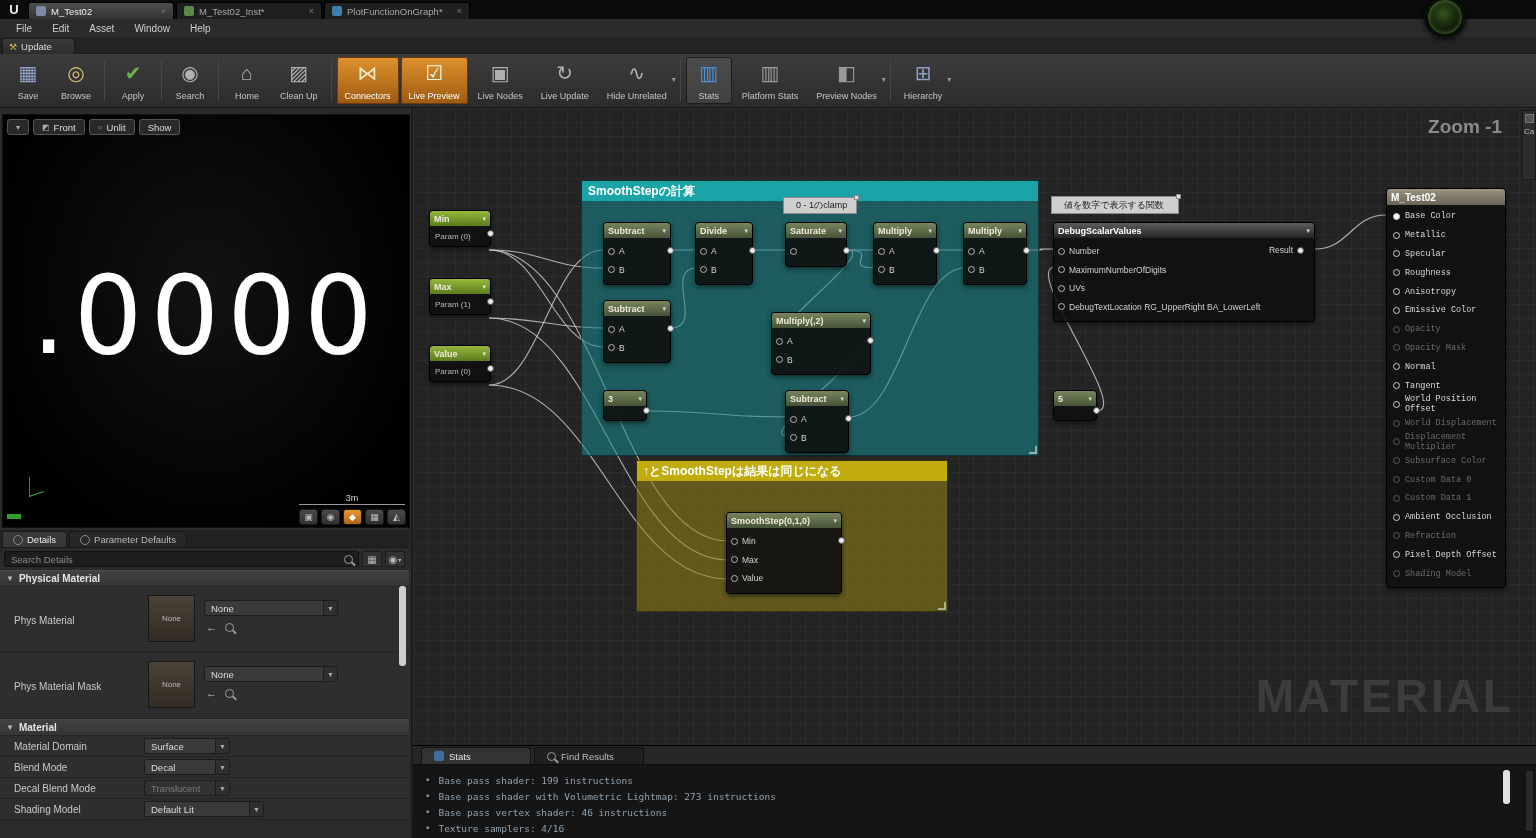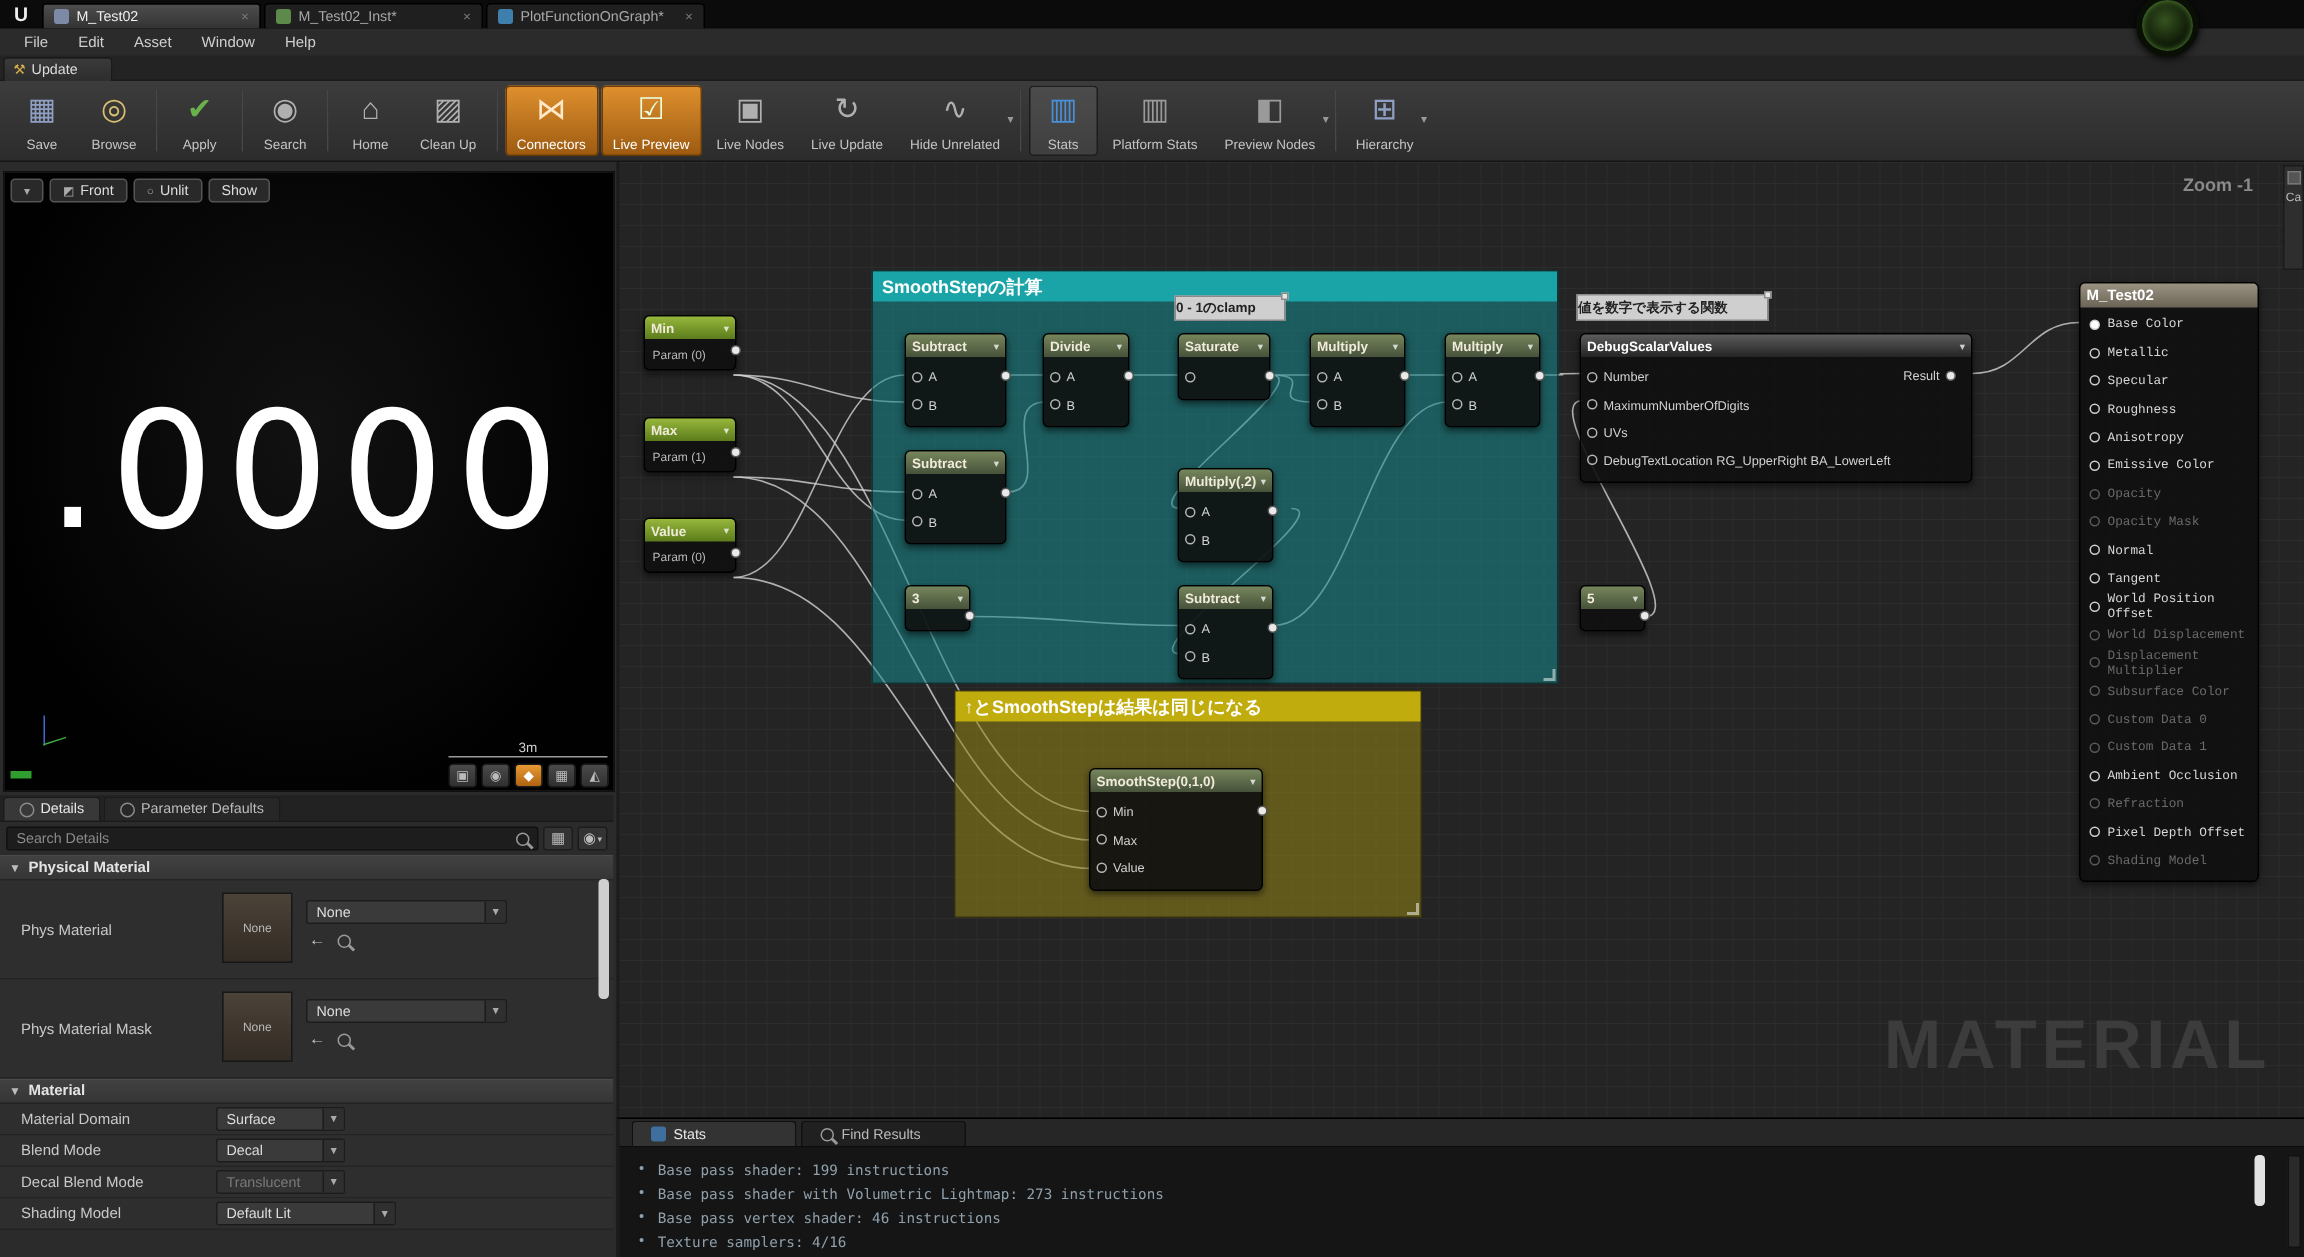--- a/index.html
+++ b/index.html
@@ -77,35 +77,35 @@
 .minibtns{position:absolute;left:206px;top:34px;display:flex;gap:8px;align-items:center}
 .minibtn{color:#c8c8c8;font-size:11px;display:flex;align-items:center}
 .proprow{height:21px;display:flex;align-items:center;border-bottom:1px solid #242424;background:#2e2e2e}
 .proprow .plabel{width:144px;padding-left:14px;font-size:10px;color:#c9c9c9}
 .proprow .combo{width:86px}
 .proprow .combo.w2{width:120px}
 #dscroll{position:absolute;right:3px;top:56px;width:7px;height:80px;background:#cfcfcf;border-radius:3px}
 
 
 #graph{position:absolute;left:411px;top:108px;width:1125px;height:637px;overflow:hidden;background-color:#242424;background-image:linear-gradient(#2c2c2c 1px,transparent 1px),linear-gradient(90deg,#2c2c2c 1px,transparent 1px),linear-gradient(#1a1a1a 1px,transparent 1px),linear-gradient(90deg,#1a1a1a 1px,transparent 1px);background-size:14px 14px,14px 14px,112px 112px,112px 112px;border-left:2px solid #1c1c1c}
-#zoomlabel{position:absolute;right:34px;top:8px;color:#8a8a8a;font-size:12px;font-weight:bold}
+#zoomlabel{position:absolute;right:34px;top:8px;color:#8a8a8a;font-size:19px;font-weight:bold}
 #watermark{position:absolute;right:22px;bottom:22px;color:#3c3c3c;font-size:46px;font-weight:bold;letter-spacing:3px;font-family:"Liberation Sans",sans-serif}
 #collapsedtab{position:absolute;right:0;top:2px;width:14px;height:70px;background:#2e2e2e;border:1px solid #1a1a1a;display:flex;flex-direction:column;align-items:center;gap:4px;padding-top:3px;font-size:8px;color:#bbb}
 #collapsedtab .cico{width:9px;height:9px;background:#555;border:1px solid #777}
 #wires{position:absolute;left:0;top:0;width:1125px;height:637px;pointer-events:none}
 #wires path{fill:none;stroke:#d2d2d2;stroke-width:1.1;opacity:.8}
 
 .gcomment{position:absolute;border:1px solid rgba(0,0,0,.45);z-index:1}
 .gcomment .gc-h{height:20px;display:flex;align-items:center;padding:0 6px;font-size:12px;font-weight:bold;color:#fff;white-space:nowrap}
 .gcomment.teal{background:rgba(22,138,142,.55)}
 .gcomment.teal .gc-h{background:#1ba4a8}
 .gcomment.yellow{background:rgba(148,132,22,.55)}
 .gcomment.yellow .gc-h{background:#c0ac0c}
 .gcomment.bubble{background:#cfcfcf;border:1px solid #8a8a8a;z-index:2}
-.gcomment.bubble .gc-h{height:100%;font-size:9px;font-weight:bold;color:#222;background:transparent;padding:0 0}
+.gcomment.bubble .gc-h{height:100%;font-size:9px;font-weight:normal;color:#222;background:transparent;padding:0 12px}
 .gcomment .resize{position:absolute;right:1px;bottom:1px;width:8px;height:8px;border-right:2px solid rgba(255,255,255,.5);border-bottom:2px solid rgba(255,255,255,.5)}
 .gcomment.bubble .notch{position:absolute;right:-3px;top:-3px;width:5px;height:5px;background:#e5e5e5;border:1px solid #8a8a8a}
 
 .gnode{position:absolute;background:rgba(16,16,16,.9);border:1px solid #000;border-radius:4px;box-shadow:0 2px 5px rgba(0,0,0,.55);z-index:3}
 .gn-h{height:15px;display:flex;align-items:center;padding:0 4px;border-radius:3px 3px 0 0;font-size:9px;font-weight:bold;color:#efeada;background:linear-gradient(#76865c,#47523a);white-space:nowrap;overflow:hidden}
 .gnode.param .gn-h{background:linear-gradient(#97b73c,#5c7c1c)}
 .gnode.debug .gn-h{background:linear-gradient(#5c5c5c,#242424);color:#fff}
 .gnode.root .gn-h{height:16px;background:linear-gradient(#9a9382,#6b6456);color:#fff;font-size:10px}
 .gn-a{margin-left:auto;font-size:7px;color:rgba(255,255,255,.75)}
 .gn-b{padding:4px 0 5px}
@@ -535,21 +535,21 @@
           <span class="pc"></span>
           <span>A</span>
         </div>
         <div class="pin">
           <span class="pc"></span>
           <span>B</span>
         </div>
       </div>
       <span class="outpin"></span>
     </div>
-    <div class="gnode math" style="left: 372px; top: 204px; width: 64px;">
+    <div class="gnode math" style="left: 358px; top: 204px; width: 100px;">
       <div class="gn-h">
         <span>Multiply(,2)</span>
         <span class="gn-a">▾</span>
       </div>
       <div class="gn-b">
         <div class="pin">
           <span class="pc"></span>
           <span>A</span>
         </div>
         <div class="pin">

